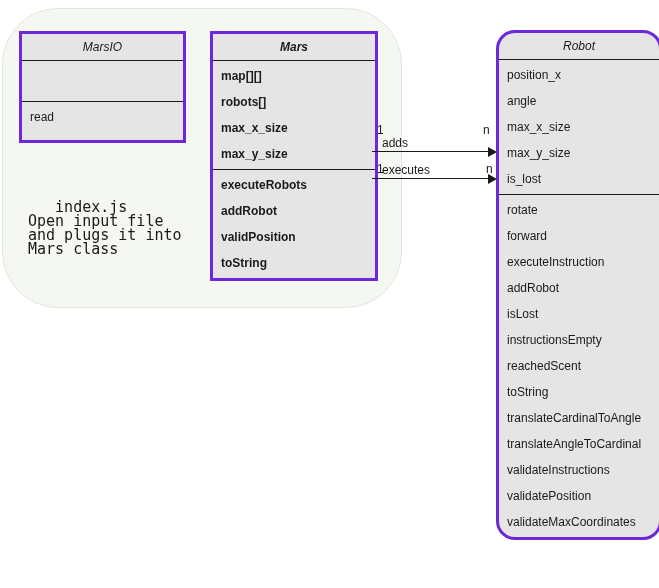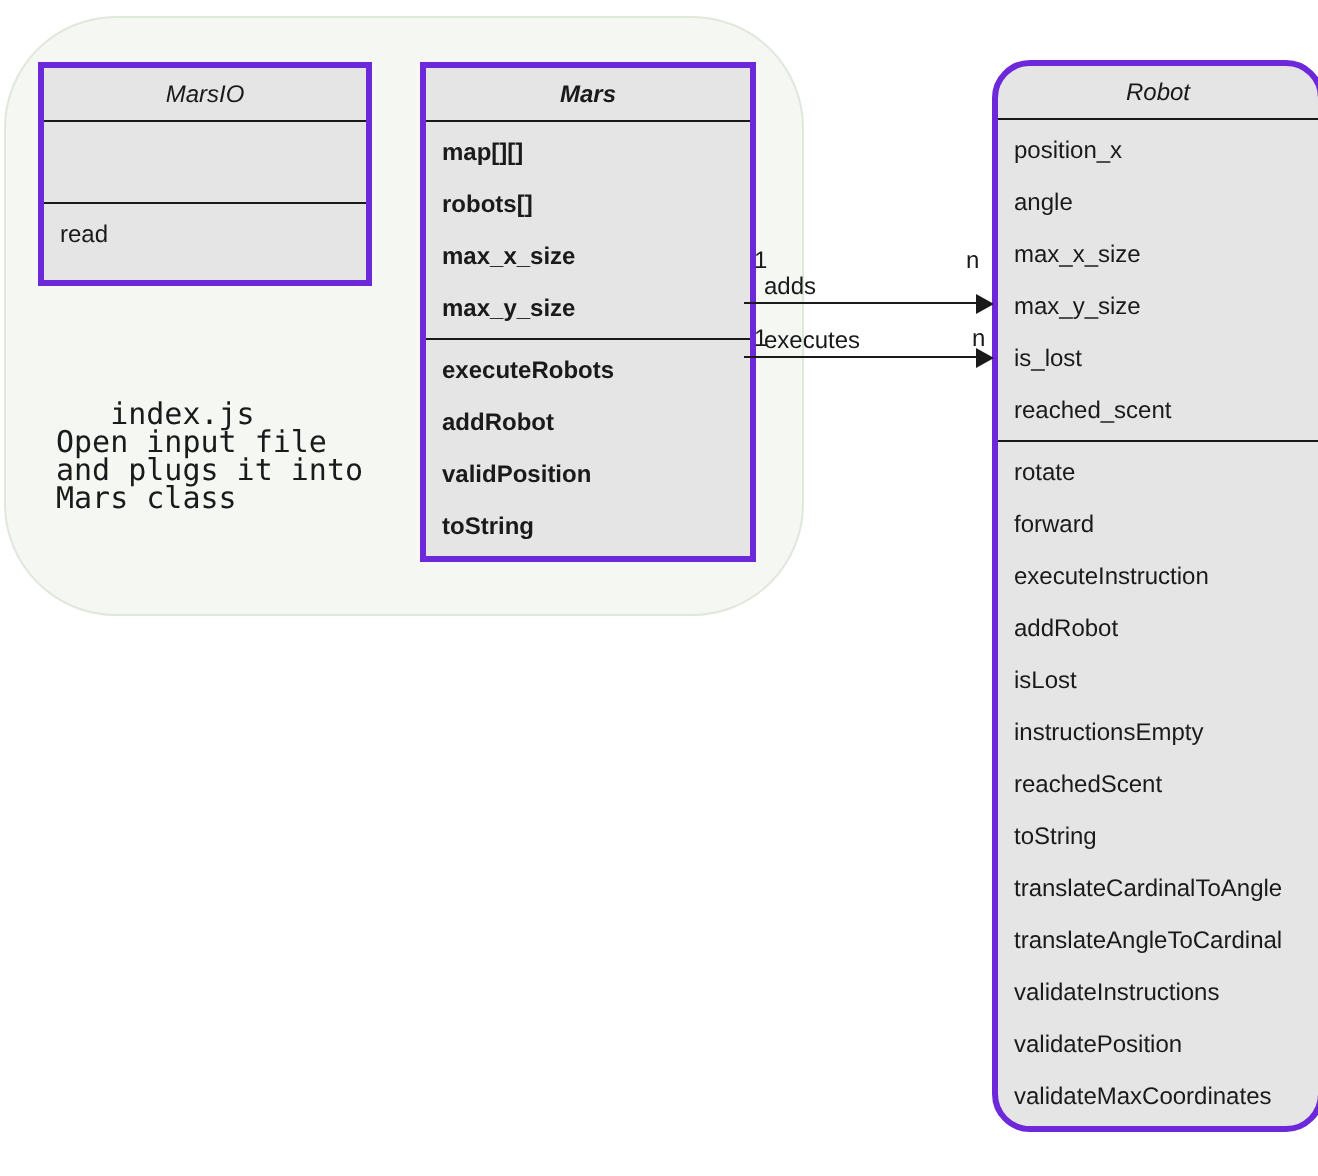--- a/index.html
+++ b/index.html
@@ -157,21 +157,20 @@
   </div>
 
   <div class="uml-class" id="class-robot">
     <div class="uml-title">Robot</div>
     <div class="uml-compartment">
         <div class="uml-row">position_x</div>
         <div class="uml-row">angle</div>
         <div class="uml-row">max_x_size</div>
         <div class="uml-row">max_y_size</div>
         <div class="uml-row">is_lost</div>
-        <div class="uml-row">reached_scent</div>
       </div>
     <div class="uml-compartment">
         <div class="uml-row">rotate</div>
         <div class="uml-row">forward</div>
         <div class="uml-row">executeInstruction</div>
         <div class="uml-row">addRobot</div>
         <div class="uml-row">isLost</div>
         <div class="uml-row">instructionsEmpty</div>
         <div class="uml-row">reachedScent</div>
         <div class="uml-row">toString</div>

